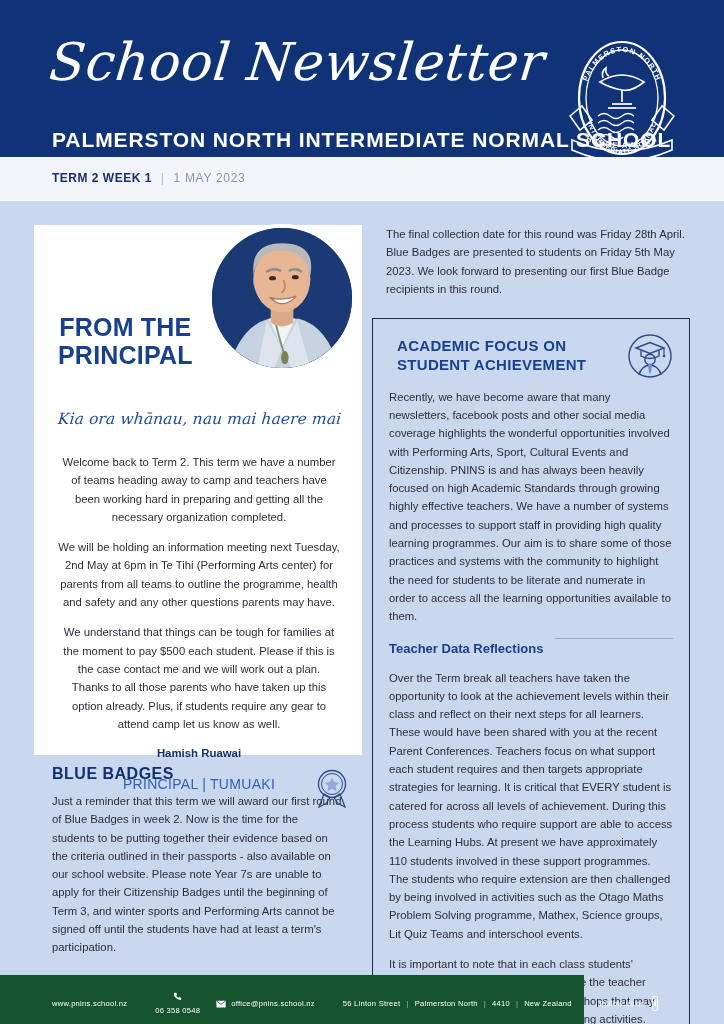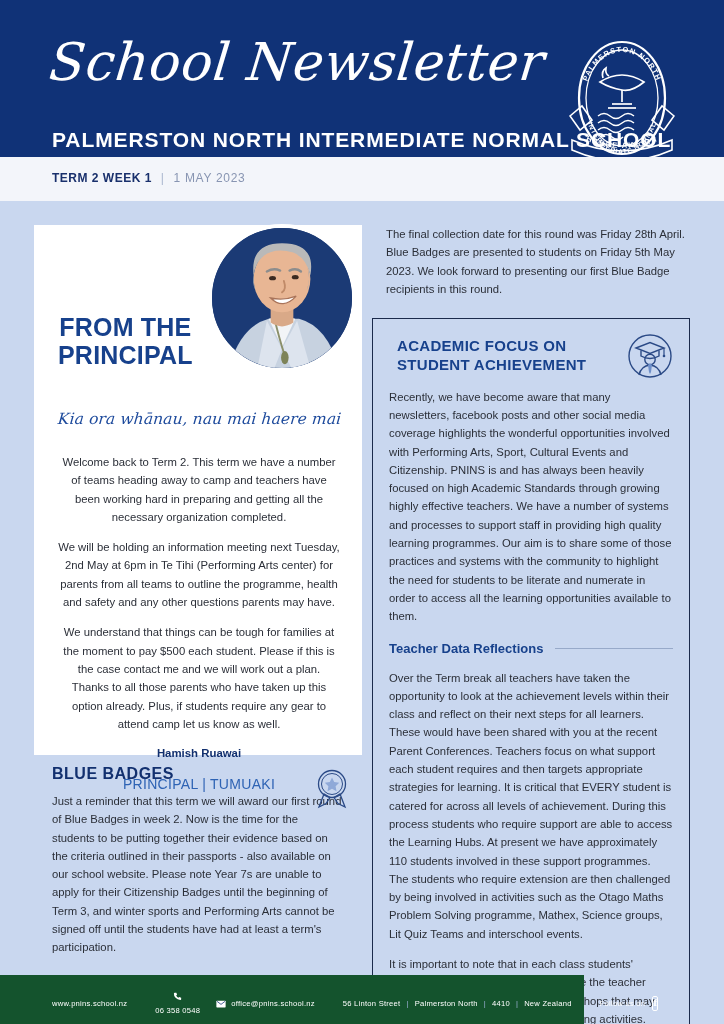--- a/index.html
+++ b/index.html
@@ -247,21 +247,21 @@
   .academic-body {
     font-size: 11.3px;
     line-height: 1.62;
     color: #2b2f38;
   }
   .academic-body p {
     margin: 0 0 12px 0;
   }
   .subhead-row {
     display: flex;
-    align-items: center;
+    align-items: flex-start;
     gap: 12px;
     margin: 4px 0 10px 0;
   }
   .subhead {
     color: #17418c;
     font-size: 13px;
     font-weight: 700;
     white-space: nowrap;
   }
   .subhead-rule {

